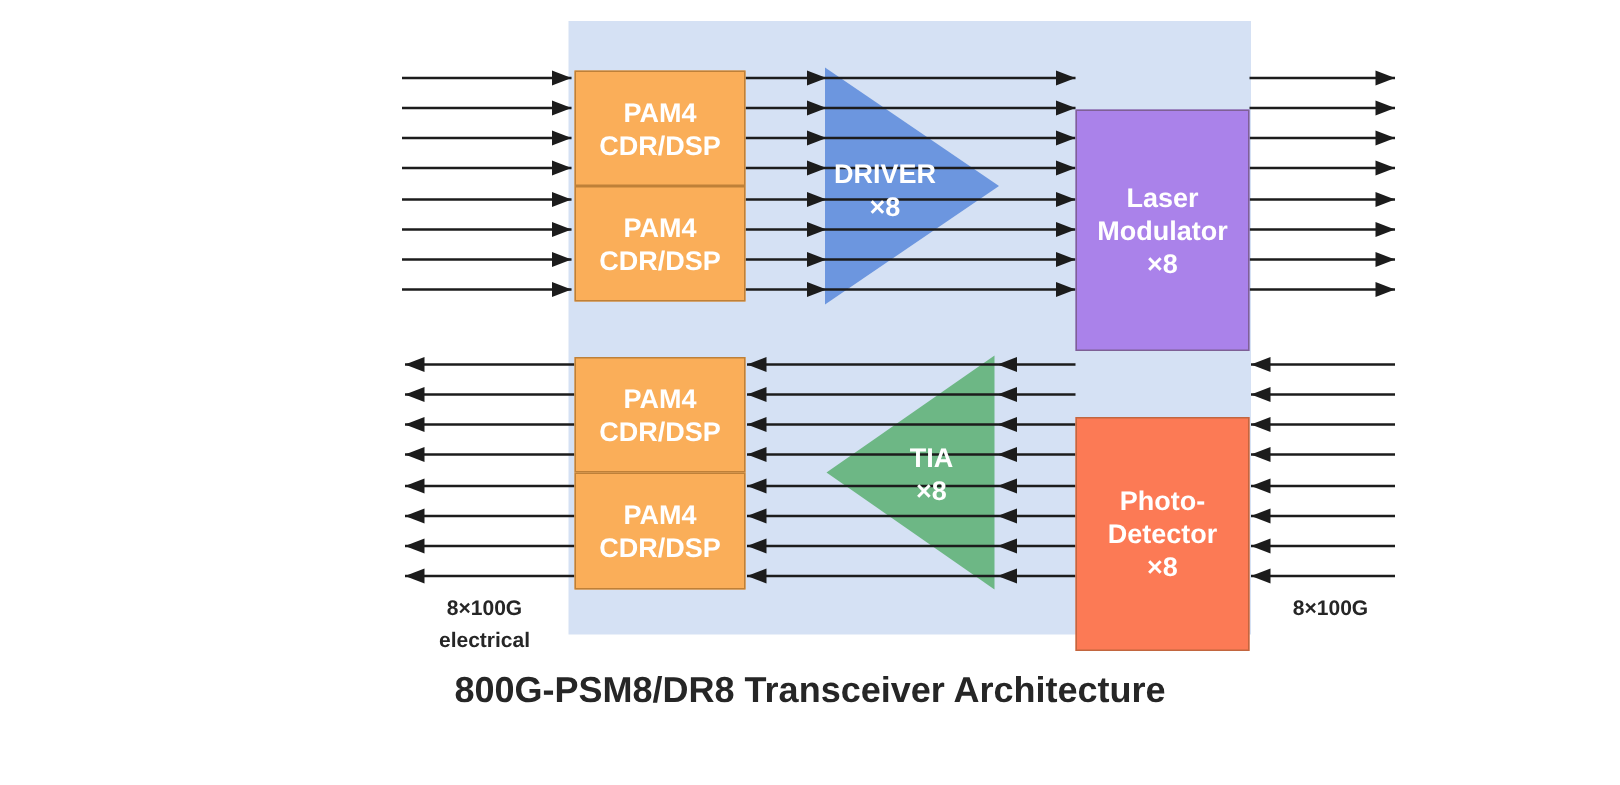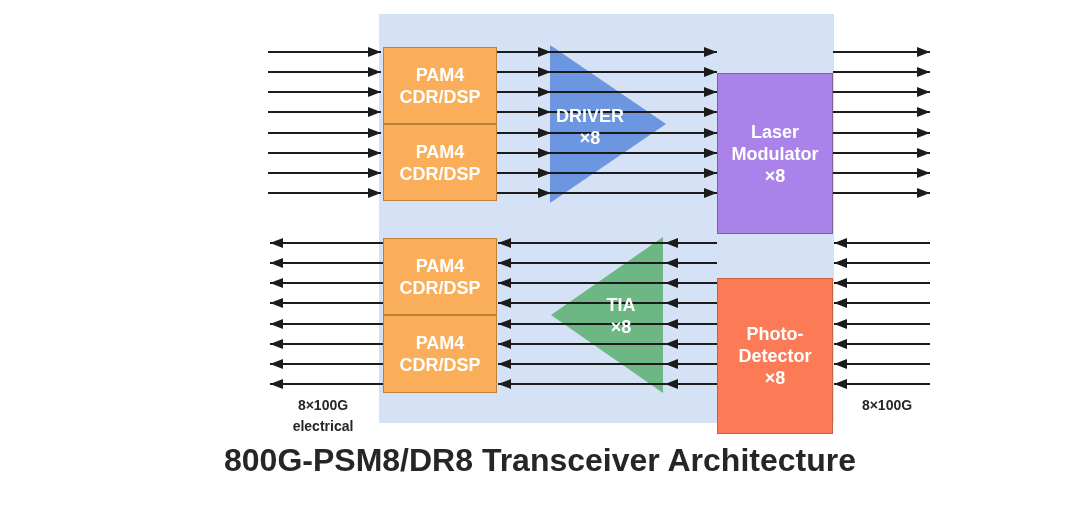--- a/index.html
+++ b/index.html
@@ -45,21 +45,21 @@
     transform:translate(-50%,-50%);
   }
   .edge-label {
     position:absolute; z-index:4; width:120px; text-align:center;
     color:var(--text-dark); font-weight:bold; font-size:14px; line-height:21px;
   }
   .edge-label-left  { left:263px; top:395px; }
   .edge-label-right { left:827px; top:395px; }
   .title {
     position:absolute; left:0; top:444px; width:1080px; text-align:center;
-    color:var(--text-dark); font-weight:bold; font-size:32px; line-height:33px;
+    color:var(--text-dark); font-weight:bold; font-size:24px; line-height:33px;
     z-index:4;
   }
 </style>
 </head>
 <body>
 
 <div class="canvas">
 
   <div class="module-bg"></div>
 

